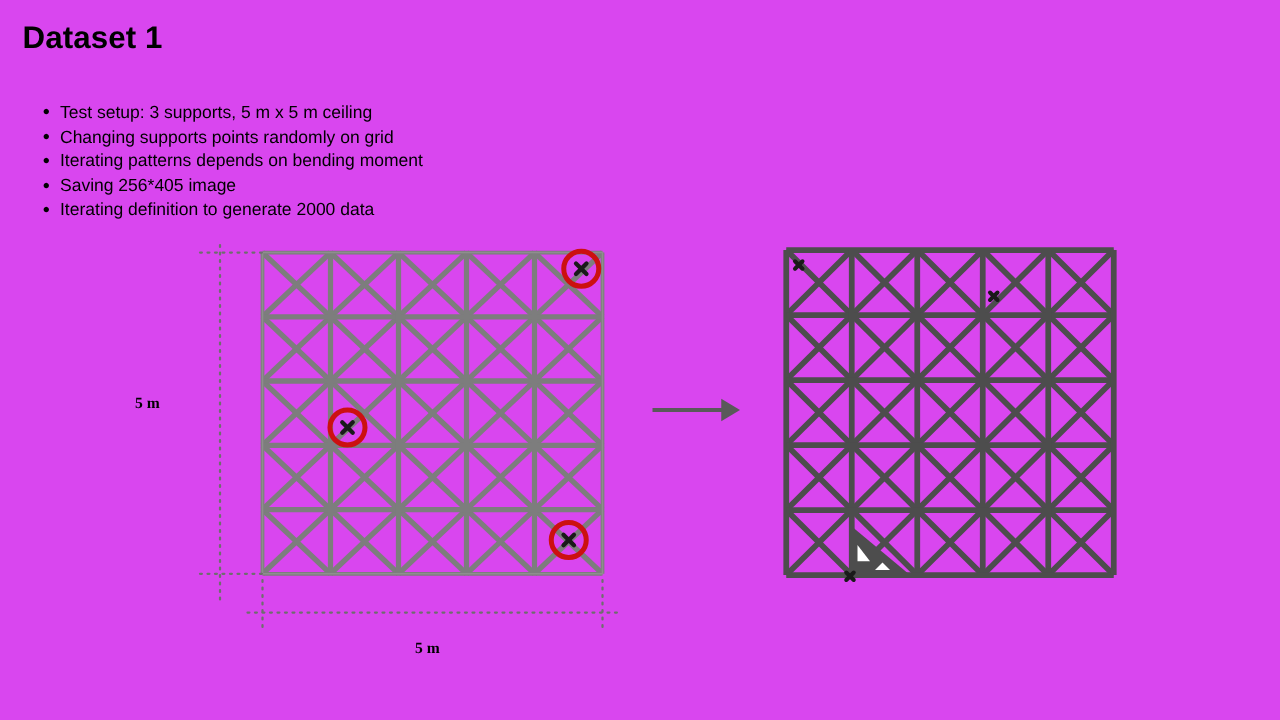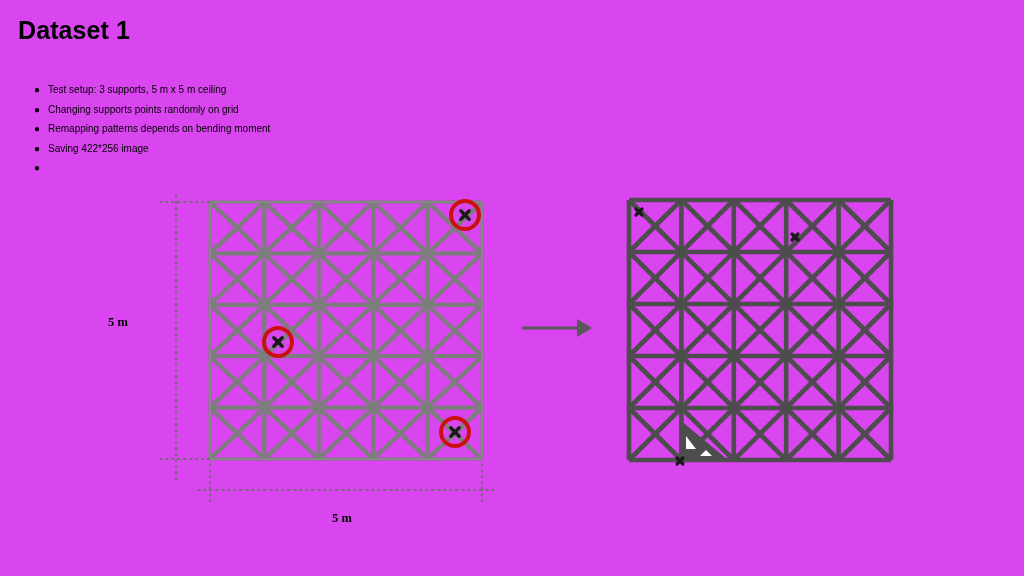--- a/index.html
+++ b/index.html
@@ -46,21 +46,21 @@
     width: 18px;
     flex: 0 0 18px;
     font-size: 10px;
     line-height: 19.6px;
     color: #000;
     text-align: left;
     padding-left: 4px;
     box-sizing: border-box;
   }
   .bullet-text {
-    font-size: 10px;
+    font-size: 14px;
     line-height: 19.6px;
     color: #000000;
     white-space: nowrap;
   }
   #figure-area {
     position: absolute;
     left: 0;
     top: 0;
     width: 1024px;
     height: 576px;
@@ -89,28 +89,29 @@
     <div class="bullet-row">
       <span class="bullet-dot">●</span>
       <span class="bullet-text">Test setup: 3 supports, 5 m x 5 m ceiling</span>
     </div>
     <div class="bullet-row">
       <span class="bullet-dot">●</span>
       <span class="bullet-text">Changing supports points randomly on grid</span>
     </div>
     <div class="bullet-row">
       <span class="bullet-dot">●</span>
-      <span class="bullet-text">Remapping patterns depends on bending moment</span>
-    </div>
-    <div class="bullet-row">
-      <span class="bullet-dot">●</span>
-      <span class="bullet-text">Saving 422*256 image</span>
-    </div>
-    <div class="bullet-row">
-      <span class="bullet-dot">●</span>
+      <span class="bullet-text">Iterating patterns depends on bending moment</span>
+    </div>
+    <div class="bullet-row">
+      <span class="bullet-dot">●</span>
+      <span class="bullet-text">Saving 256*405 image</span>
+    </div>
+    <div class="bullet-row">
+      <span class="bullet-dot">●</span>
+      <span class="bullet-text">Iterating definition to generate 2000 data</span>
     </div>
   </div>
 
   <div id="figure-area">
     <svg class="figsvg" id="fig" width="1024" height="576" viewBox="0 0 1024 576">
         <g>
           <line x1="210" y1="202" x2="264.4" y2="253.4" stroke="#7d7d7d" stroke-width="4.2" stroke-linecap="butt"></line>
           <line x1="264.4" y1="202" x2="210" y2="253.4" stroke="#7d7d7d" stroke-width="4.2" stroke-linecap="butt"></line>
           <line x1="264.4" y1="202" x2="318.79999999999995" y2="253.4" stroke="#7d7d7d" stroke-width="4.2" stroke-linecap="butt"></line>
           <line x1="318.79999999999995" y1="202" x2="264.4" y2="253.4" stroke="#7d7d7d" stroke-width="4.2" stroke-linecap="butt"></line>

